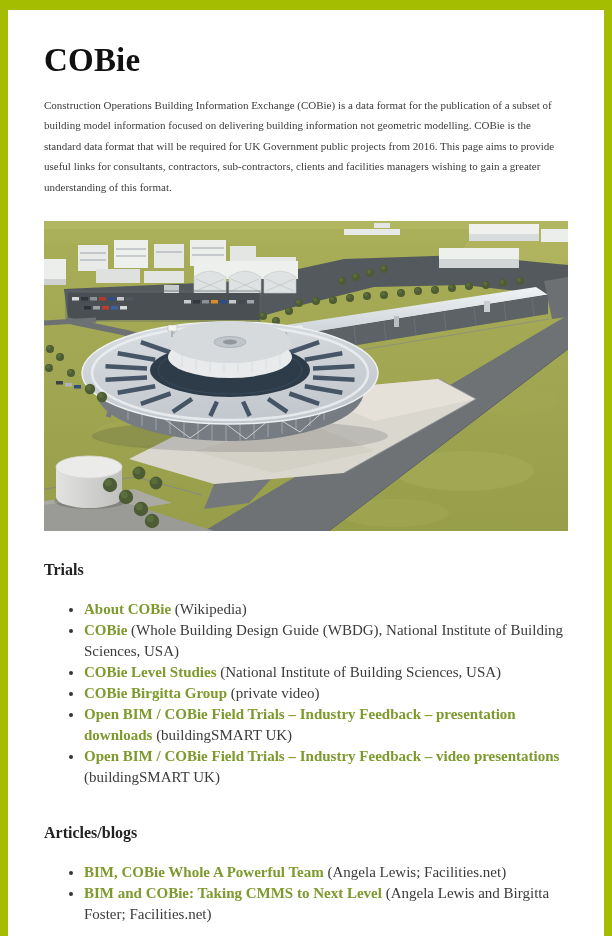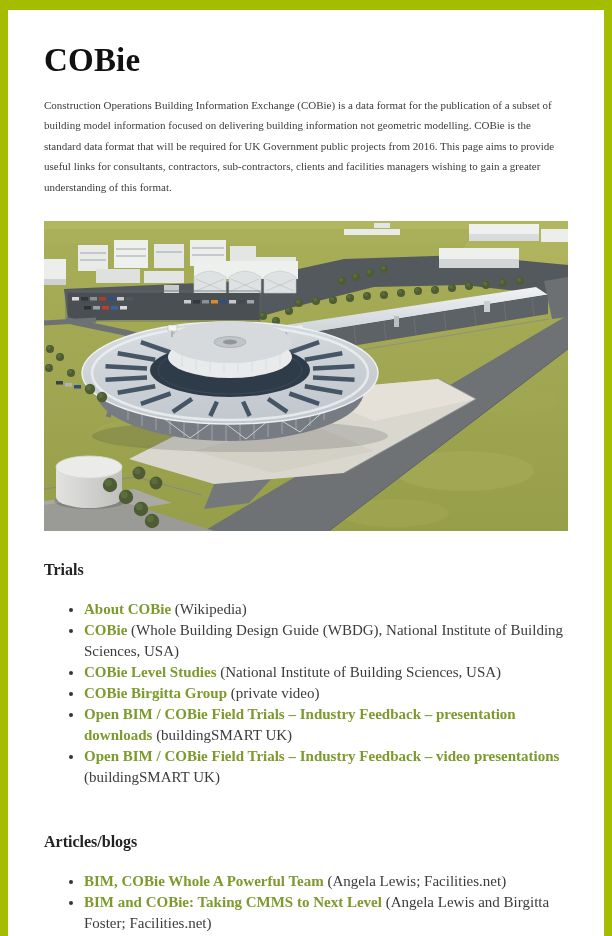--- a/index.html
+++ b/index.html
@@ -33,21 +33,21 @@
   }
   .hero{
     margin-top:24px;width:524px;height:310px;display:block;
     overflow:hidden;background:#9aa14d;
   }
   .hero svg{display:block;}
   h2.section-heading{
     font-size:16px;font-weight:bold;color:var(--heading);
     margin-top:30px;margin-bottom:20px;
   }
-  h2.section-heading.second{margin-top:45px;}
+  h2.section-heading.second{margin-top:36px;}
   ul.link-list{
     padding-left:40px;margin:0;
     font-size:15px;line-height:21px;
   }
   ul.link-list li{margin:0;padding:0;}
   ul.link-list li::marker{color:#333;font-size:13px;}
   a.green-link{color:var(--green-link);text-decoration:none;cursor:pointer;font-weight:bold;}
   span.link-suffix{color:var(--text);text-align:center;}
 </style>
 </head>

